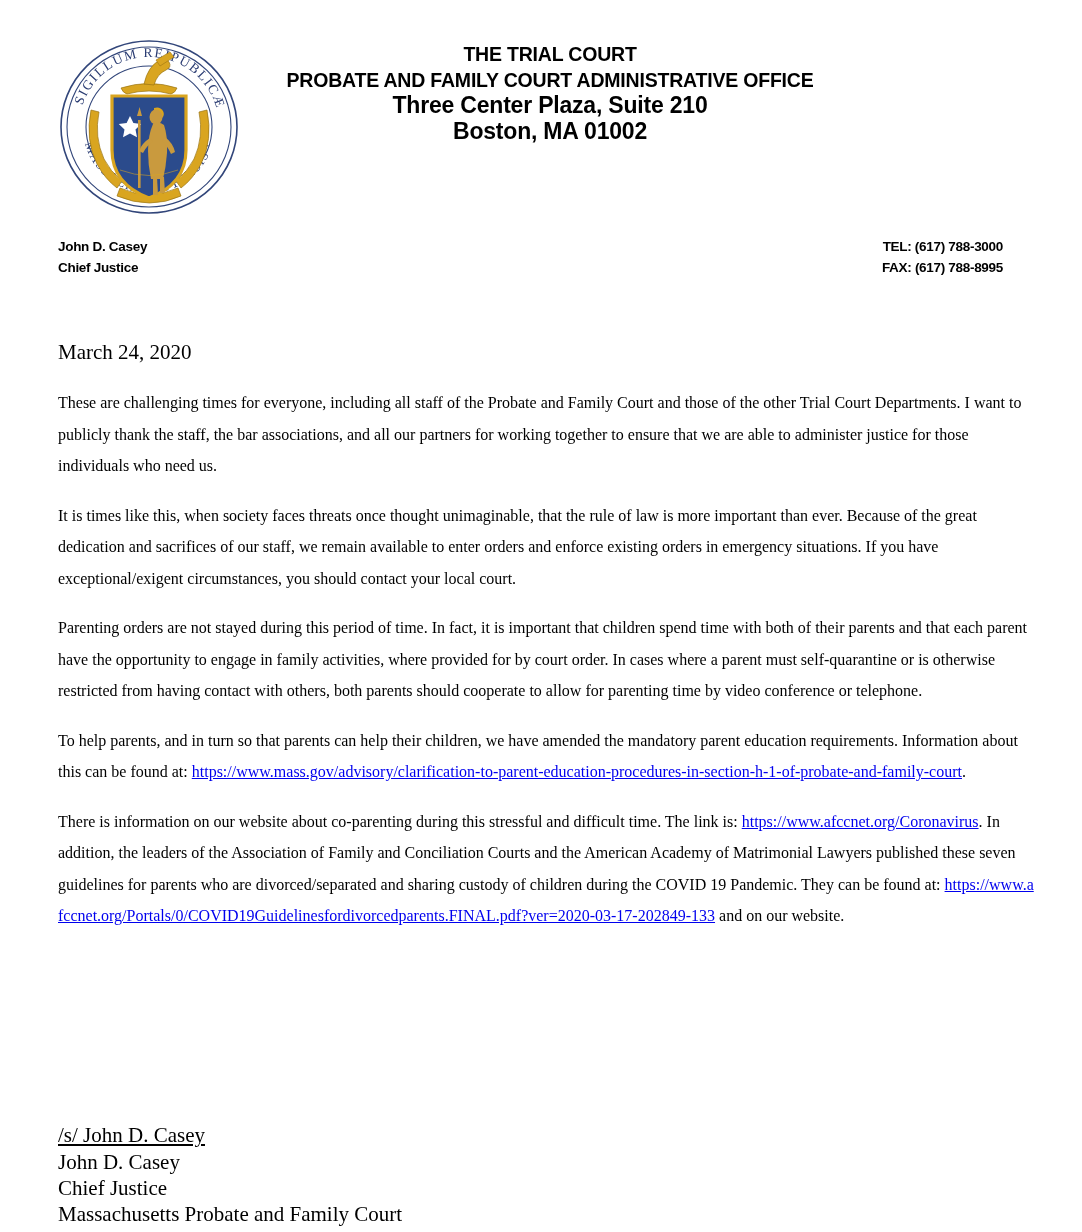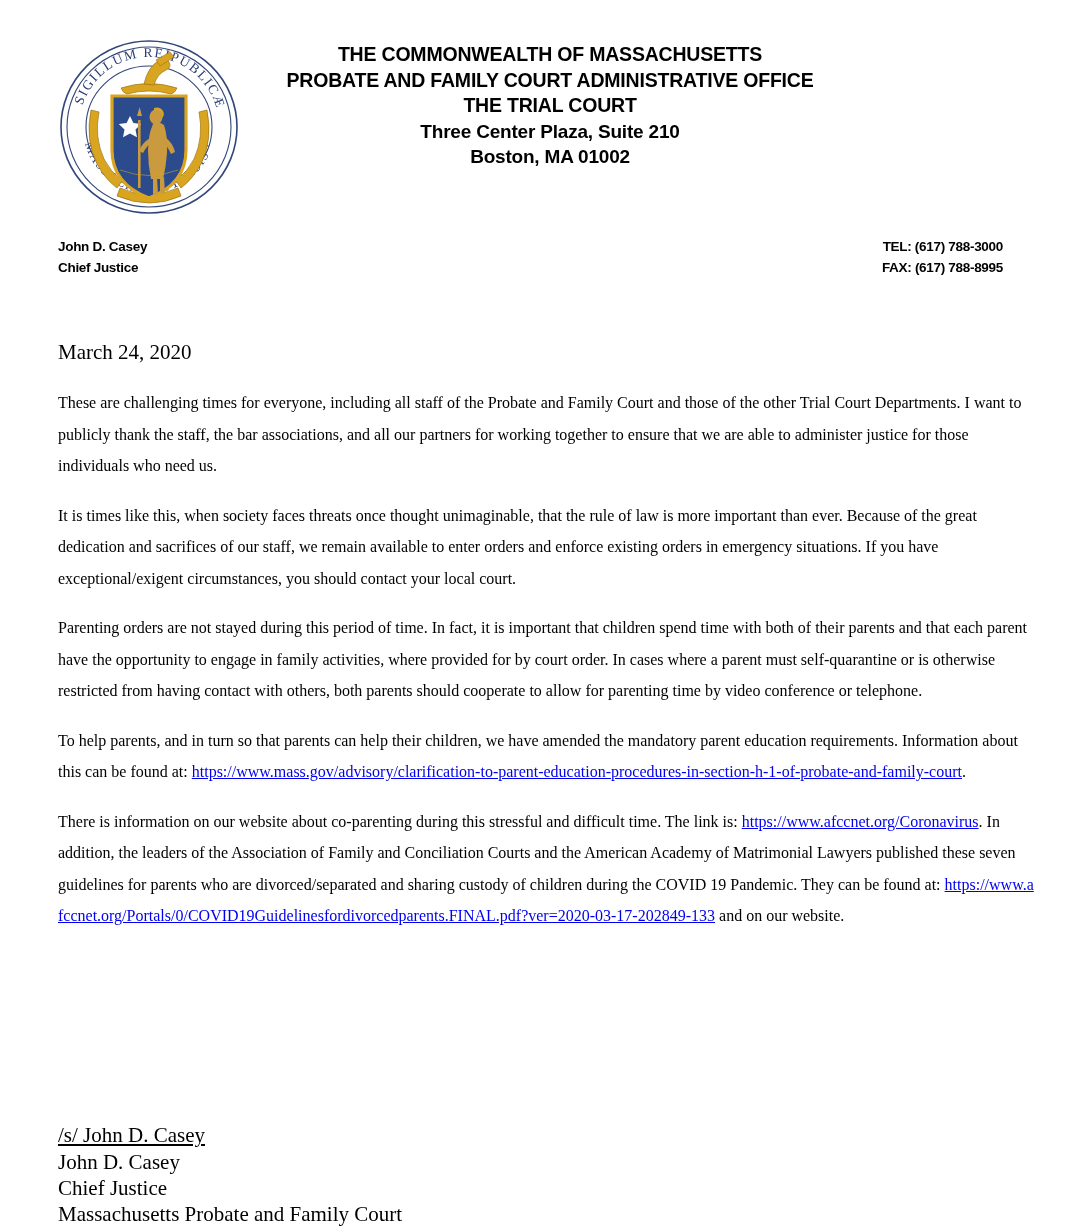--- a/index.html
+++ b/index.html
@@ -52,21 +52,21 @@
     color: #000000;
   }
   .lh-line {
     display: block;
     font-size: 19.5px;
     line-height: 25.5px;
     letter-spacing: -0.2px;
     white-space: nowrap;
   }
   .lh-line.small {
-    font-size: 19px;
+    font-size: 23px;
   }
 
   
   .contact-row {
     position: absolute;
     left: 58px;
     top: 236px;
     width: 945px;
     height: 44px;
   }
@@ -185,23 +185,22 @@
           <path d="M102 139 l4 0 l1 16 l-5 0 z" fill="#c99a3e"></path>
           <rect x="80" y="82" width="2.6" height="68" fill="#c99a3e"></rect>
           <path d="M79 78 l5 0 l-2.4 -9 z" fill="#c99a3e"></path>
         </g>
 
         <path d="M62 132 q29 11 58 0" fill="none" stroke="#d9a520" stroke-width="1" opacity="0.55"></path>
       </svg>
     </div>
 
     <div class="letterhead-text">
-      <span class="lh-line">THE COMMONWEALTH OF MASSACHUSETTS</span>
+      <span class="lh-line">THE TRIAL COURT</span>
       <span class="lh-line">PROBATE AND FAMILY COURT ADMINISTRATIVE OFFICE</span>
-      <span class="lh-line">THE TRIAL COURT</span>
       <span class="lh-line small">Three Center Plaza, Suite 210</span>
       <span class="lh-line small">Boston, MA  01002</span>
     </div>
   </div>
 
   <div class="contact-row">
     <div class="contact-left">
       <span>John D. Casey</span>
       <span>Chief Justice</span>
     </div>

